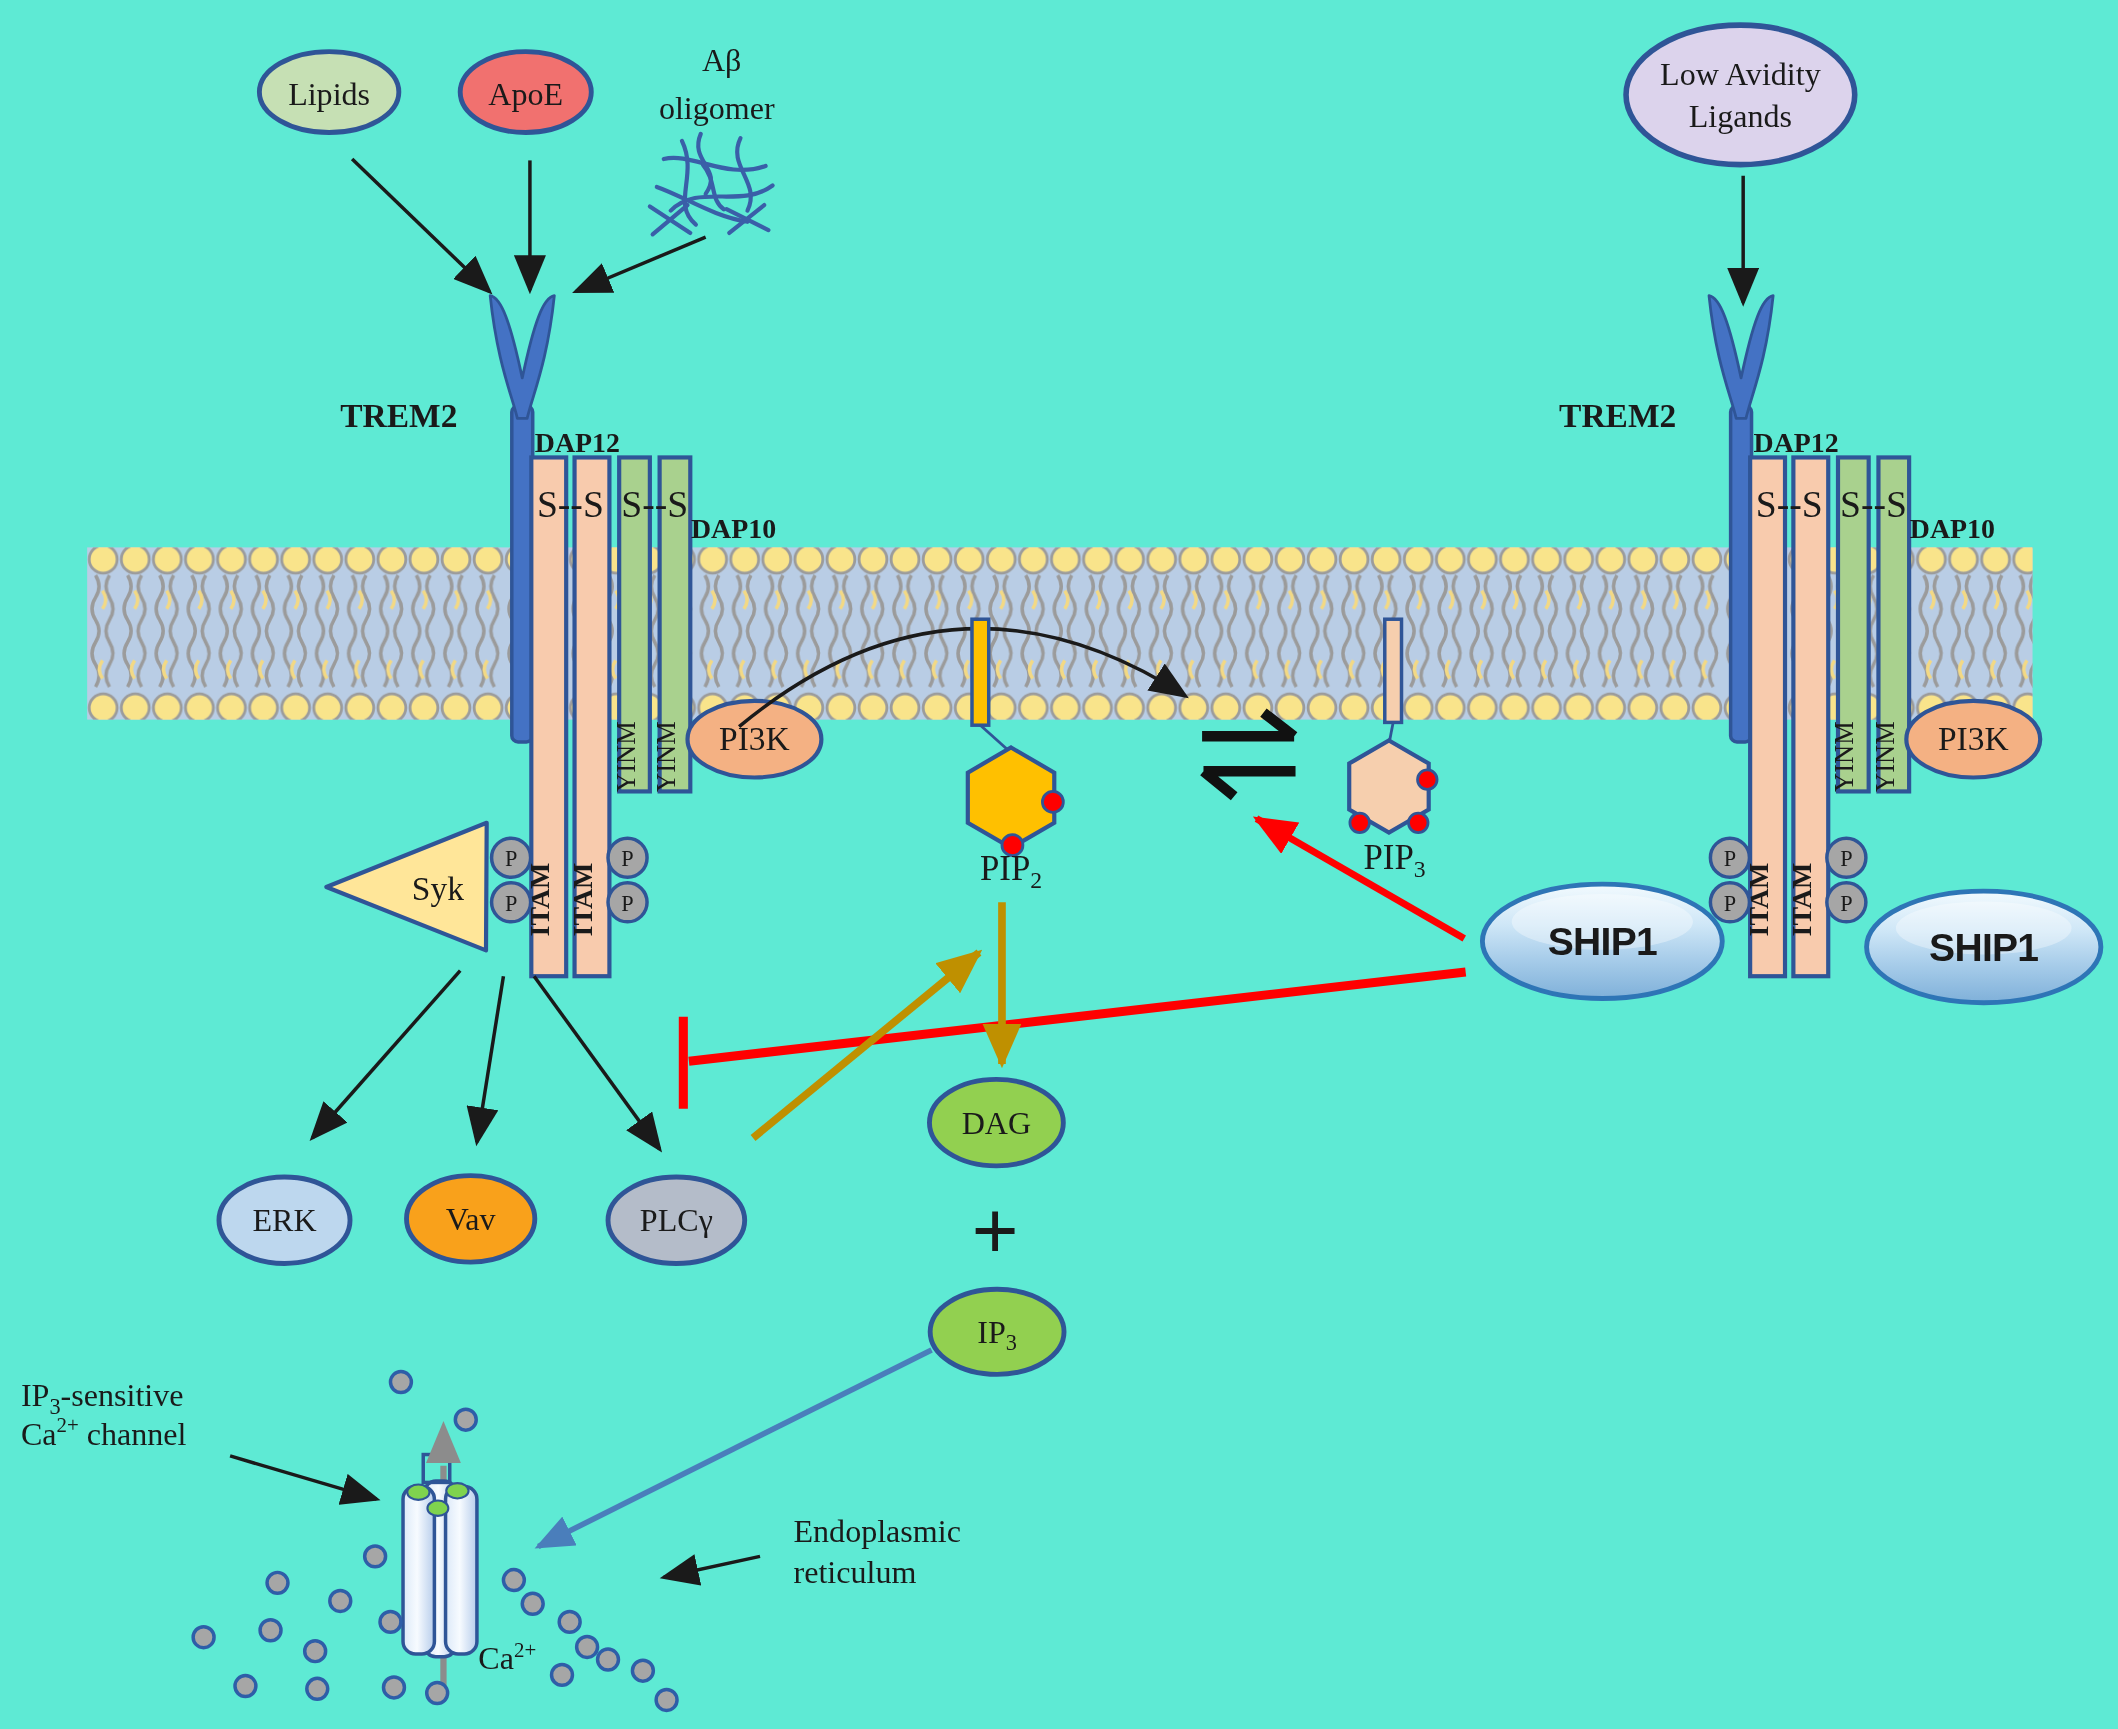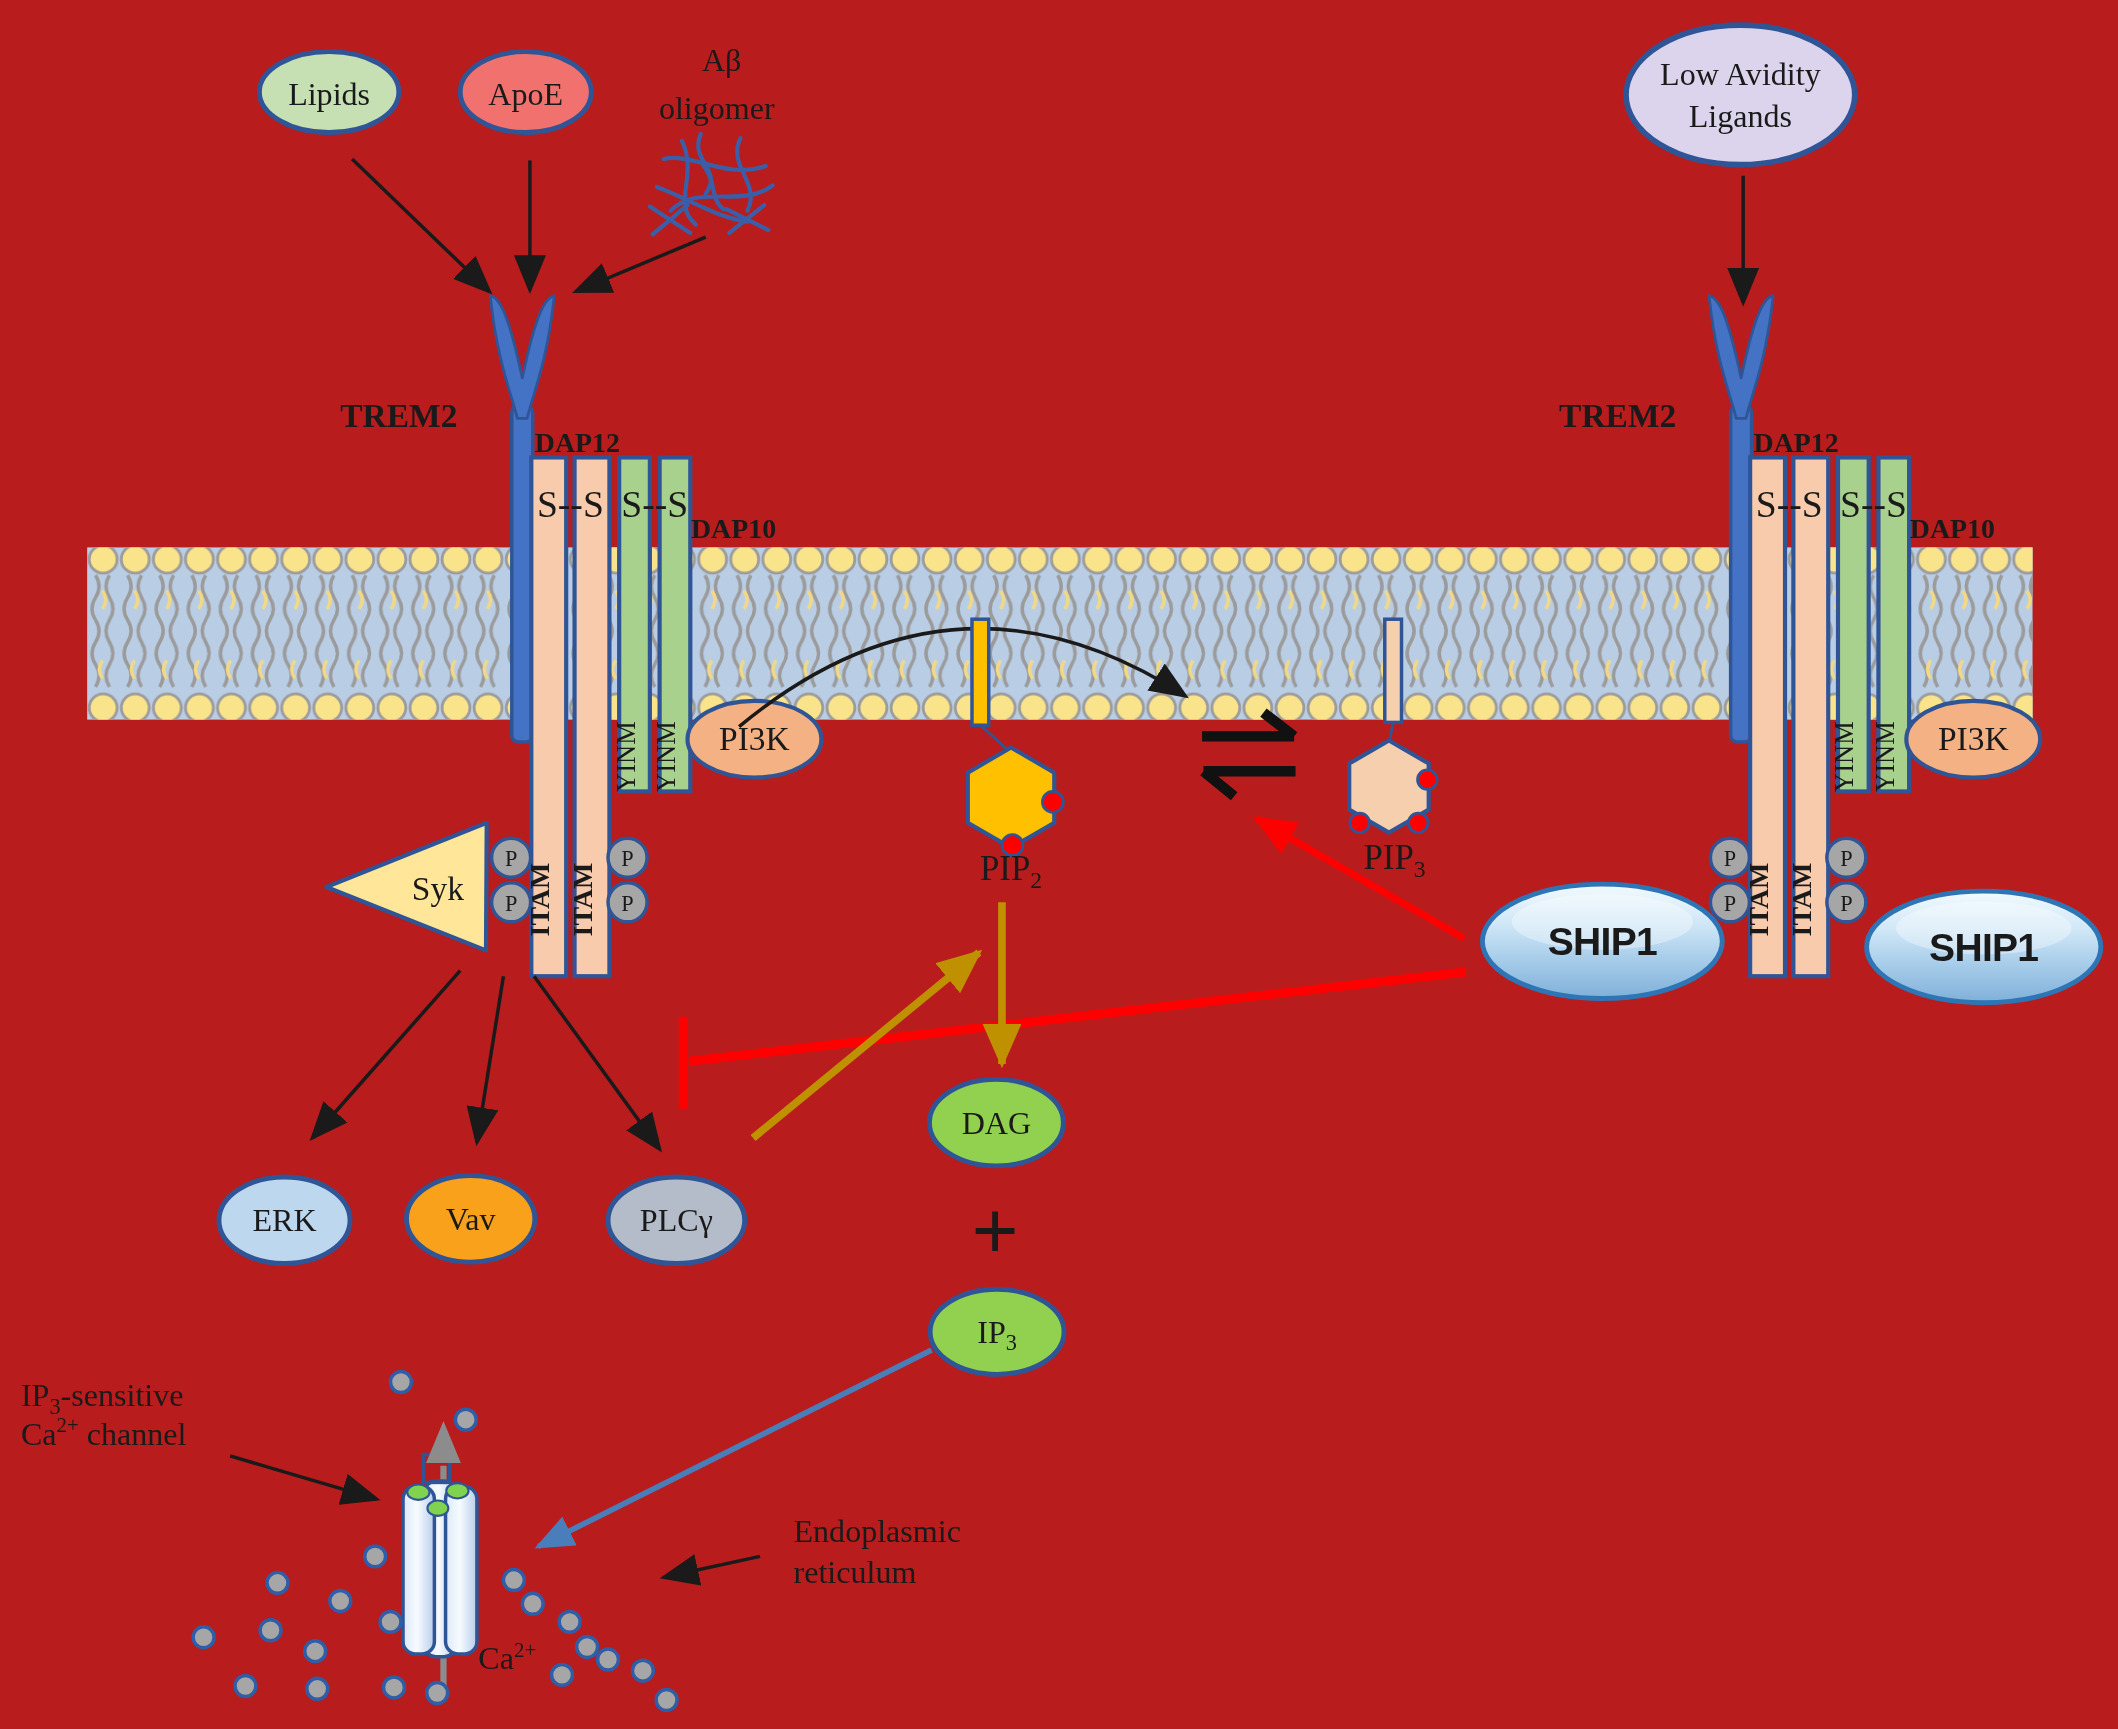--- a/index.html
+++ b/index.html
@@ -1,16 +1,16 @@
 <!DOCTYPE html>
 <html style="font-size:11px"><head>
 <meta charset="utf-8">
 <style>
   html,body{margin:0;padding:0;background:#ffffff;}
-  #stage{position:relative;width:2119px;height:1730px;background:#b91c1c;overflow:hidden;}
+  #stage{position:relative;width:2119px;height:1730px;background:#5eead4;overflow:hidden;}
   svg{position:absolute;left:0;top:0;}
   text{font-family:"Liberation Serif","DejaVu Serif",serif;fill:#1a1a1a;}
   .bold{font-weight:bold;}
   .ship-text{font-family:"Liberation Sans","DejaVu Sans",sans-serif;font-weight:800;letter-spacing:-1px;}
 </style>
 </head>
 <body>
 
 <div id="stage">
 <svg width="2119" height="1730" viewBox="0 0 3039 2481" xmlns="http://www.w3.org/2000/svg">

